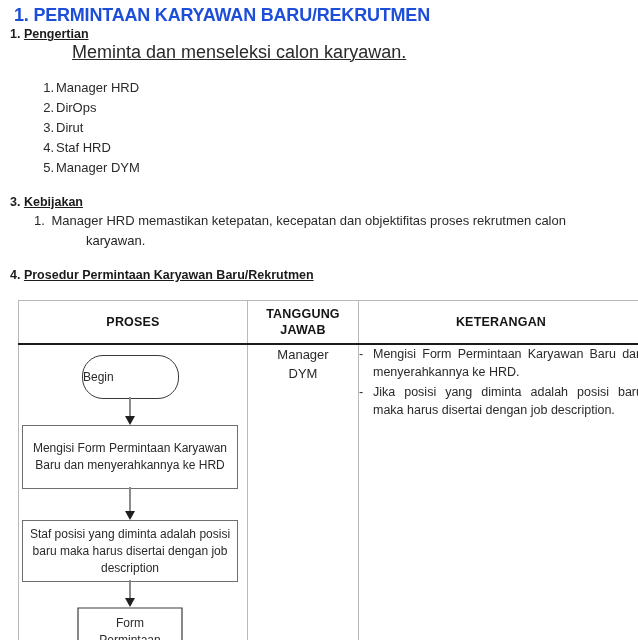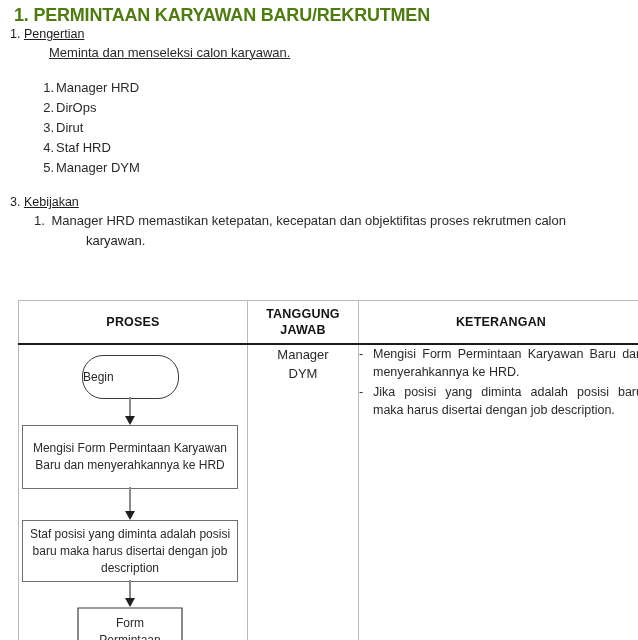--- a/index.html
+++ b/index.html
@@ -35,39 +35,39 @@
   }
   .uline { text-decoration: underline; text-decoration-thickness: 1px; }
 
   
   #doc { padding: 0; }
 
   .doc-title {
     font-size: 18px;
     font-weight: 600;
     letter-spacing: -0.2px;
-    color: #4d7c0f;
+    color: #1d4ed8;
     margin: 4px 0 0 14px;
     line-height: 22px;
     white-space: nowrap;
   }
 
   .sec-head {
     font-size: 12.5px;
-    font-weight: normal;
+    font-weight: bold;
     color: #1b1b1b;
     margin-left: 10px;
     line-height: 17px;
   }
   .sec-head .t { text-decoration: underline; }
 
   .indent-text {
-    font-size: 13px;
-    color: #2a2a2a;
-    margin-left: 49px;
+    font-size: 18px;
+    color: #2a2a2a;
+    margin-left: 72px;
     line-height: 19px;
   }
 
   ol.numlist {
     margin: 0;
     padding: 0 0 0 56px;
     list-style: none;
     font-size: 13px;
     color: #2a2a2a;
     line-height: 20px;
@@ -266,20 +266,24 @@
   <div class="kebijakan-list">
     <span class="num">1.</span>
     <span class="body sq">Manager HRD memastikan ketepatan, kecepatan dan objektifitas proses rekrutmen calon</span>
   </div>
   <div class="kb-l2">
     <span class="sq">karyawan.</span>
   </div>
 
   <div class="spacer-md"></div>
 
+  <div class="sec-head">
+    <span>4.</span>
+    <span class="t sq">Prosedur Permintaan Karyawan Baru/Rekrutmen</span>
+  </div>
 </div>
 
 <table class="proc-table">
   <thead>
     <tr>
       <th class="col-proses">PROSES</th>
       <th class="col-tj">
         <div>TANGGUNG</div>
         <div>JAWAB</div>
       </th>

